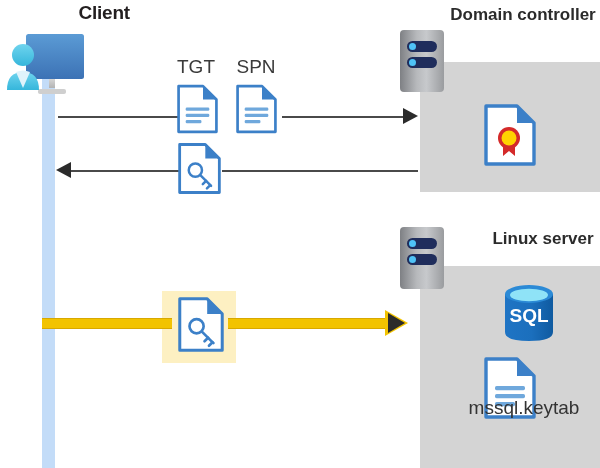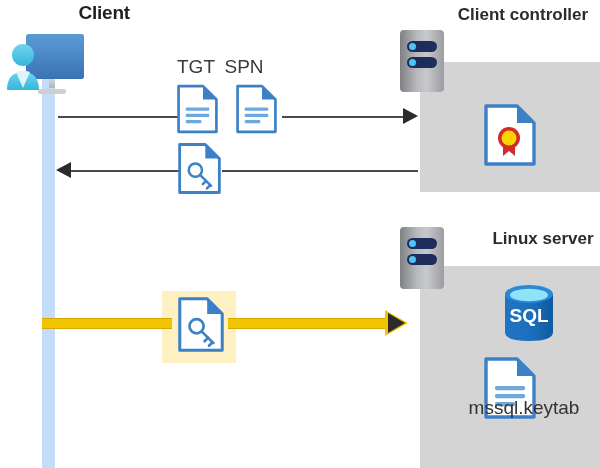--- a/index.html
+++ b/index.html
@@ -39,21 +39,21 @@
   .rack .pill .dot{position:absolute;left:2px;top:2px;width:7px;height:7px;border-radius:50%;background:#4fc3f7;}
 
   
   .panel-title{font-size:17px;font-weight:bold;color:#2b2b2b;line-height:22px;}
   #dc-title{left:448px;top:4px;width:150px;text-align:center;}
   #linux-title{left:468px;top:228px;width:150px;text-align:center;}
 
   
   .doc-label{font-size:19px;color:#3a3a3a;text-align:center;}
   #tgt-label{left:170px;top:56px;width:52px;}
-  #spn-label{left:216px;top:56px;width:56px;}
+  #spn-label{left:228px;top:56px;width:56px;}
 
   
   #keytab-caption{left:420px;top:397px;width:208px;text-align:center;
     font-size:19px;color:#333333;}
 
   
   .gline{height:2px;background:#4a4a4a;}
   #line1a{left:58px;top:116px;width:120px;}
   #line1b{left:282px;top:116px;width:124px;}
   #arrow1{left:403px;top:108px;width:0;height:0;
@@ -128,21 +128,21 @@
 
 <div class="abs rack" id="dc-rack">
   <div class="pill p1">
       <div class="dot"></div>
     </div>
   <div class="pill p2">
       <div class="dot"></div>
     </div>
 </div>
 
-<div class="abs panel-title" id="dc-title">Client controller</div>
+<div class="abs panel-title" id="dc-title">Domain controller</div>
 
 <div class="abs docicon" id="cert-doc">
   <svg width="52" height="62" viewBox="0 0 52 62" xmlns="http://www.w3.org/2000/svg">
     <path d="M2 2 H33 L50 19 V60 H2 Z" fill="#ffffff" stroke="#3c80c8" stroke-width="3.4" stroke-linejoin="round"></path>
     <path d="M33 2 L50 19 H33 Z" fill="#3c80c8"></path>
 
     <path d="M19 36 L19 52 L25 47 L31 52 L31 36 Z" fill="#d42a2a"></path>
 
     <circle cx="25" cy="34" r="11" fill="#d42a2a"></circle>
     <circle cx="25" cy="34" r="7.5" fill="#ffd300"></circle>

